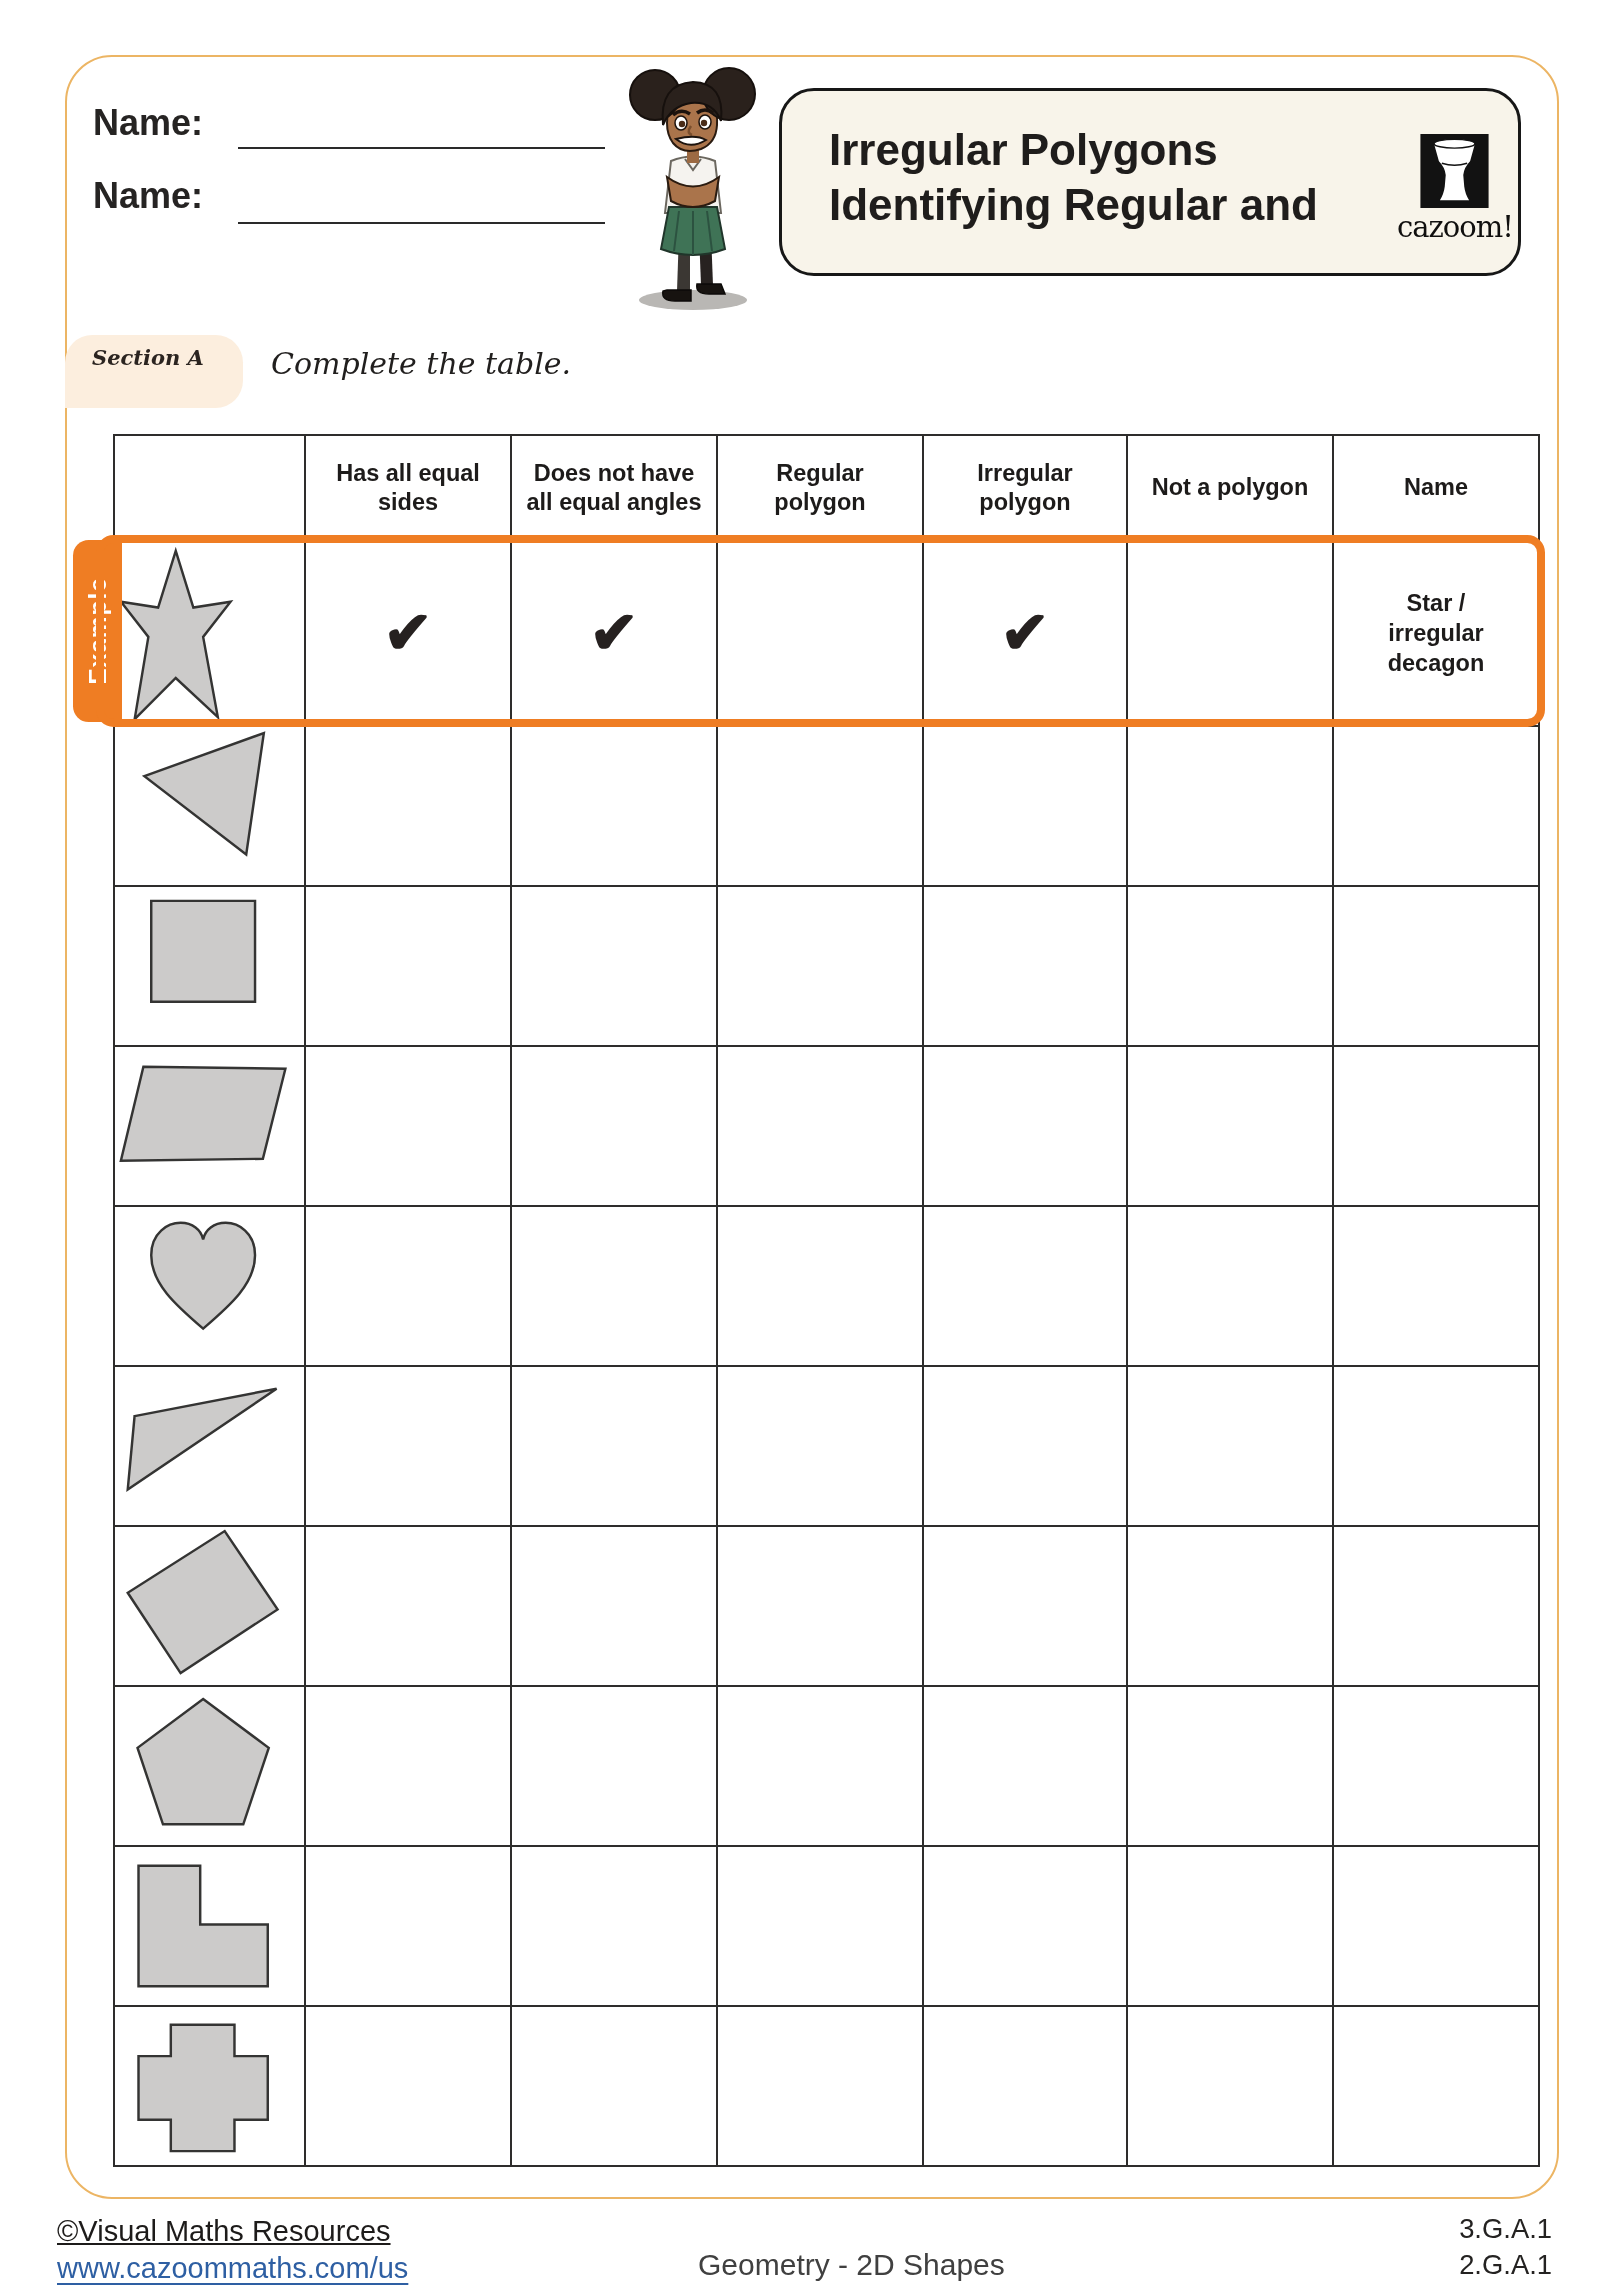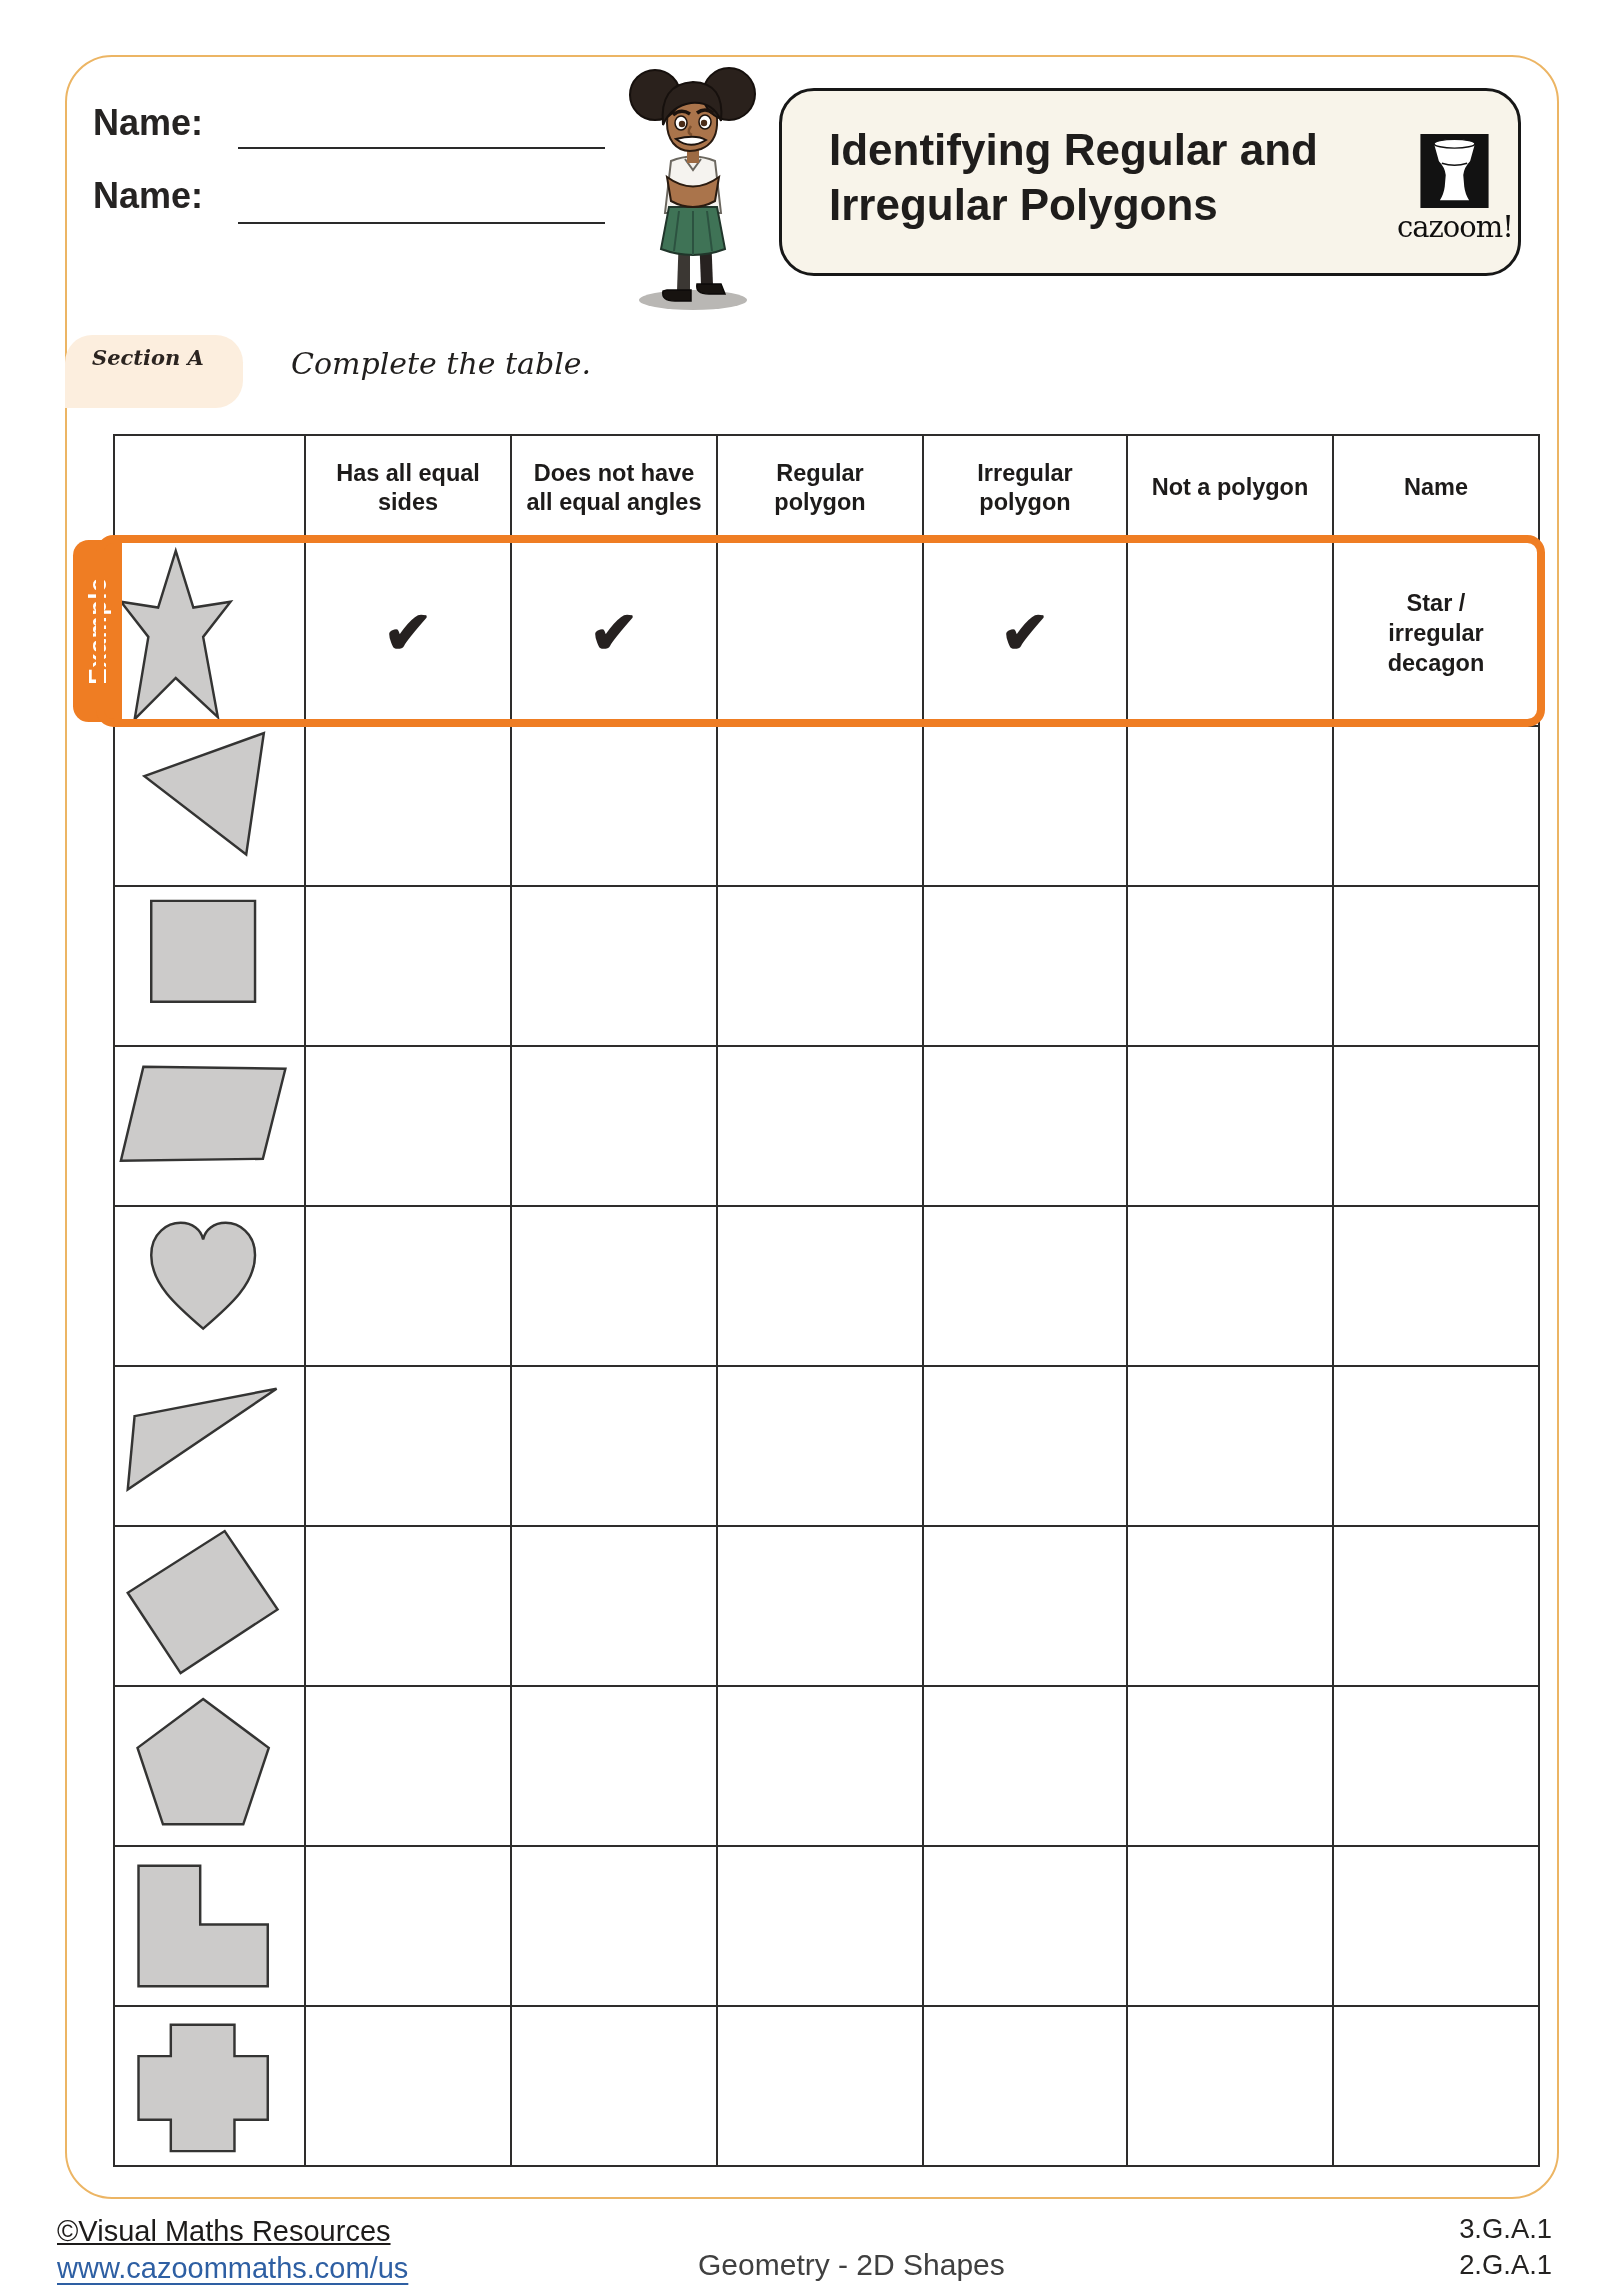--- a/index.html
+++ b/index.html
@@ -20,21 +20,21 @@
   .logo-text{font-family:"DejaVu Serif","Liberation Serif",serif;font-weight:normal;
         font-size:29px;letter-spacing:-1px;color:#100f0e;margin-top:2px;}
   
   .section-pill{position:absolute;left:65px;top:335px;width:178px;height:73px;
         background:#fceede;border-radius:0 27.4px 27.4px 0;border-top-left-radius:27.4px;}
   .section-label{position:absolute;left:92px;top:345px;
         font-family:"DejaVu Serif","Liberation Serif",serif;
         font-style:italic;font-weight:bold;font-size:21px;color:#2b2420;}
   .instruction{position:absolute;left:271px;top:346px;
         font-family:"DejaVu Serif","Liberation Serif",serif;
-        font-style:italic;font-size:30px;color:#211f1e;margin-left:20px;}
+        font-style:italic;font-size:30px;color:#211f1e;}
   
   table.grid{position:absolute;left:113px;top:434px;border-collapse:collapse;table-layout:fixed;}
   table.grid td,table.grid th{border:2.9px solid #2e2d2c;padding:0;text-align:center;
         vertical-align:middle;overflow:hidden;}
   table.grid th{font-size:23.5px;font-weight:bold;color:#1d1b1a;line-height:29px;padding:0 13.7px;}
   tr.hdr{height:105px;}
   tr.example{height:186px;}
   tr.shape-row{height:160px;}
   .mark{font-size:59px;font-weight:bold;color:#262120;line-height:1;}
   .name-answer{font-size:23.5px;font-weight:bold;color:#1d1b1a;line-height:30px;padding:0 41px;}
@@ -89,22 +89,22 @@
     <ellipse cx="68" cy="60" rx="6" ry="7" fill="#ffffff" stroke="#1c130e" stroke-width="1.5"></ellipse>
     <circle cx="69" cy="61" r="3.2" fill="#4a2c18"></circle>
     <ellipse cx="92" cy="59" rx="6" ry="7" fill="#ffffff" stroke="#1c130e" stroke-width="1.5"></ellipse>
     <circle cx="91" cy="60" r="3.2" fill="#4a2c18"></circle>
     <path d="M78 63 Q73 70 79 72" stroke="#7a4e2d" stroke-width="2.5" fill="none"></path>
     <path d="M63 76 Q77 87 93 77 Q83 71 63 76 Z" fill="#ffffff" stroke="#1c130e" stroke-width="2"></path>
   </svg>
 
   <div class="title-box">
     <div class="title-text">
+      <div>Irregular Polygons</div>
       <div>Identifying Regular and</div>
-      <div>Irregular Polygons</div>
     </div>
     <div class="logo">
       <svg class="logo-mark" viewBox="0 0 70 76" aria-hidden="true">
         <rect x="0" y="0" width="70" height="76" fill="#121212"></rect>
         <path d="M14 10 Q35 4 56 10 L51 28 Q45 34 44 42 L45 54 Q46 62 50 68 L20 68 Q24 62 25 54 L26 42 Q25 34 19 28 Z" fill="#ffffff"></path>
         <ellipse cx="35" cy="10" rx="21" ry="4.5" fill="#ffffff" stroke="#121212" stroke-width="1.5"></ellipse>
         <path d="M22 30 Q35 34 48 30" stroke="#121212" stroke-width="1.5" fill="none"></path>
       </svg>
       <div class="logo-text">cazoom!</div>
     </div>

